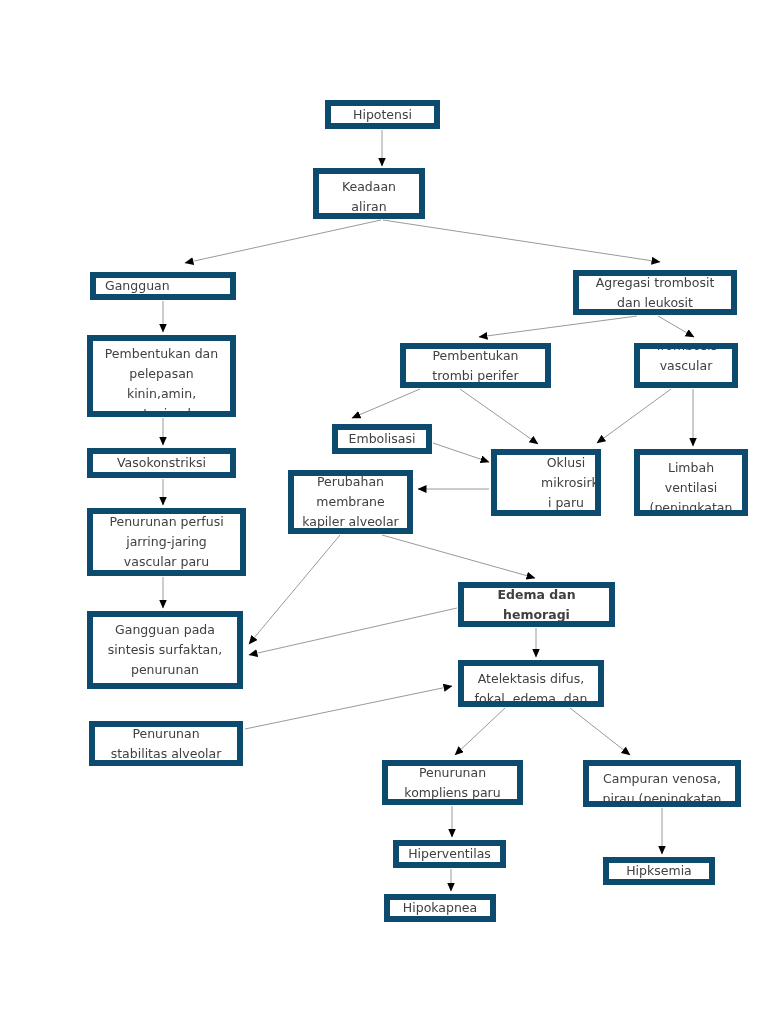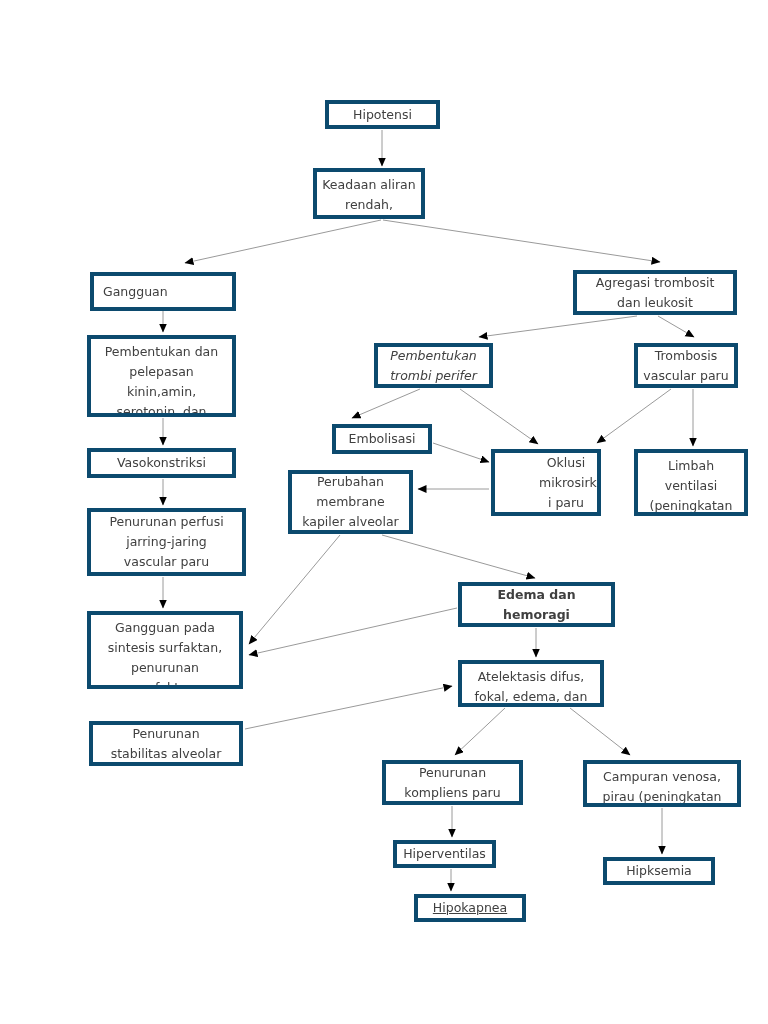--- a/index.html
+++ b/index.html
@@ -21,21 +21,21 @@
     position: absolute;
     left: 0;
     top: 0;
     width: 768px;
     height: 1024px;
     pointer-events: none;
   }
   .node {
     position: absolute;
     box-sizing: border-box;
-    border: 4px solid #0c4a6e;
+    border: 6px solid #0c4a6e;
     background: #ffffff;
     color: #404040;
     font-family: "DejaVu Sans", sans-serif;
     font-size: 12.5px;
     line-height: 20px;
     text-align: center;
     display: flex;
     align-items: flex-start;
     justify-content: center;
     overflow: hidden;
@@ -118,34 +118,34 @@
 
   <div id="nodes">
       <div class="node mid" style="left: 325px; top: 100px; width: 115px; height: 29px;">
         <span class="txt">Hipotensi</span>
       </div>
       <div class="node" style="left: 313px; top: 168px; width: 112px; height: 51px;">
         <span class="txt">Keadaan aliran
 rendah,
 kerusakan</span>
       </div>
-      <div class="node left mid" style="left: 90px; top: 272px; width: 146px; height: 39px;">
+      <div class="node left mid" style="left: 90px; top: 272px; width: 146px; height: 28px;">
         <span class="txt">Gangguan</span>
       </div>
       <div class="node mid" style="left: 573px; top: 270px; width: 164px; height: 45px; align-items: center;">
         <span class="txt">Agregasi trombosit
 dan leukosit</span>
       </div>
       <div class="node" style="left: 87px; top: 335px; width: 149px; height: 82px;">
         <span class="txt">Pembentukan dan
 pelepasan
 kinin,amin,
 serotonin, dan</span>
       </div>
-      <div class="node mid" style="left: 374px; top: 343px; width: 119px; height: 45px; font-style: italic;">
+      <div class="node mid" style="left: 400px; top: 343px; width: 151px; height: 45px;">
         <span class="txt">Pembentukan
 trombi perifer</span>
       </div>
       <div class="node mid" style="left: 634px; top: 343px; width: 104px; height: 45px;">
         <span class="txt">Trombosis
 vascular paru</span>
       </div>
       <div class="node mid" style="left: 332px; top: 424px; width: 100px; height: 30px;">
         <span class="txt">Embolisasi</span>
       </div>
@@ -194,23 +194,23 @@
       </div>
       <div class="node mid" style="left: 382px; top: 760px; width: 141px; height: 45px;">
         <span class="txt">Penurunan
 kompliens paru</span>
       </div>
       <div class="node" style="left: 583px; top: 760px; width: 158px; height: 47px;">
         <span class="txt">Campuran venosa,
 pirau (peningkatan
 Qs/Qt)</span>
       </div>
-      <div class="node mid" style="left: 393px; top: 840px; width: 103px; height: 28px;">
+      <div class="node mid" style="left: 393px; top: 840px; width: 113px; height: 28px;">
         <span class="txt">Hiperventilas</span>
       </div>
       <div class="node mid" style="left: 603px; top: 857px; width: 112px; height: 28px;">
         <span class="txt">Hipksemia</span>
       </div>
-      <div class="node mid" style="left: 414px; top: 894px; width: 112px; height: 28px; text-decoration: underline;">
+      <div class="node mid" style="left: 384px; top: 894px; width: 112px; height: 28px;">
         <span class="txt">Hipokapnea</span>
       </div>
     </div>
 </div>
 
 </body></html>

